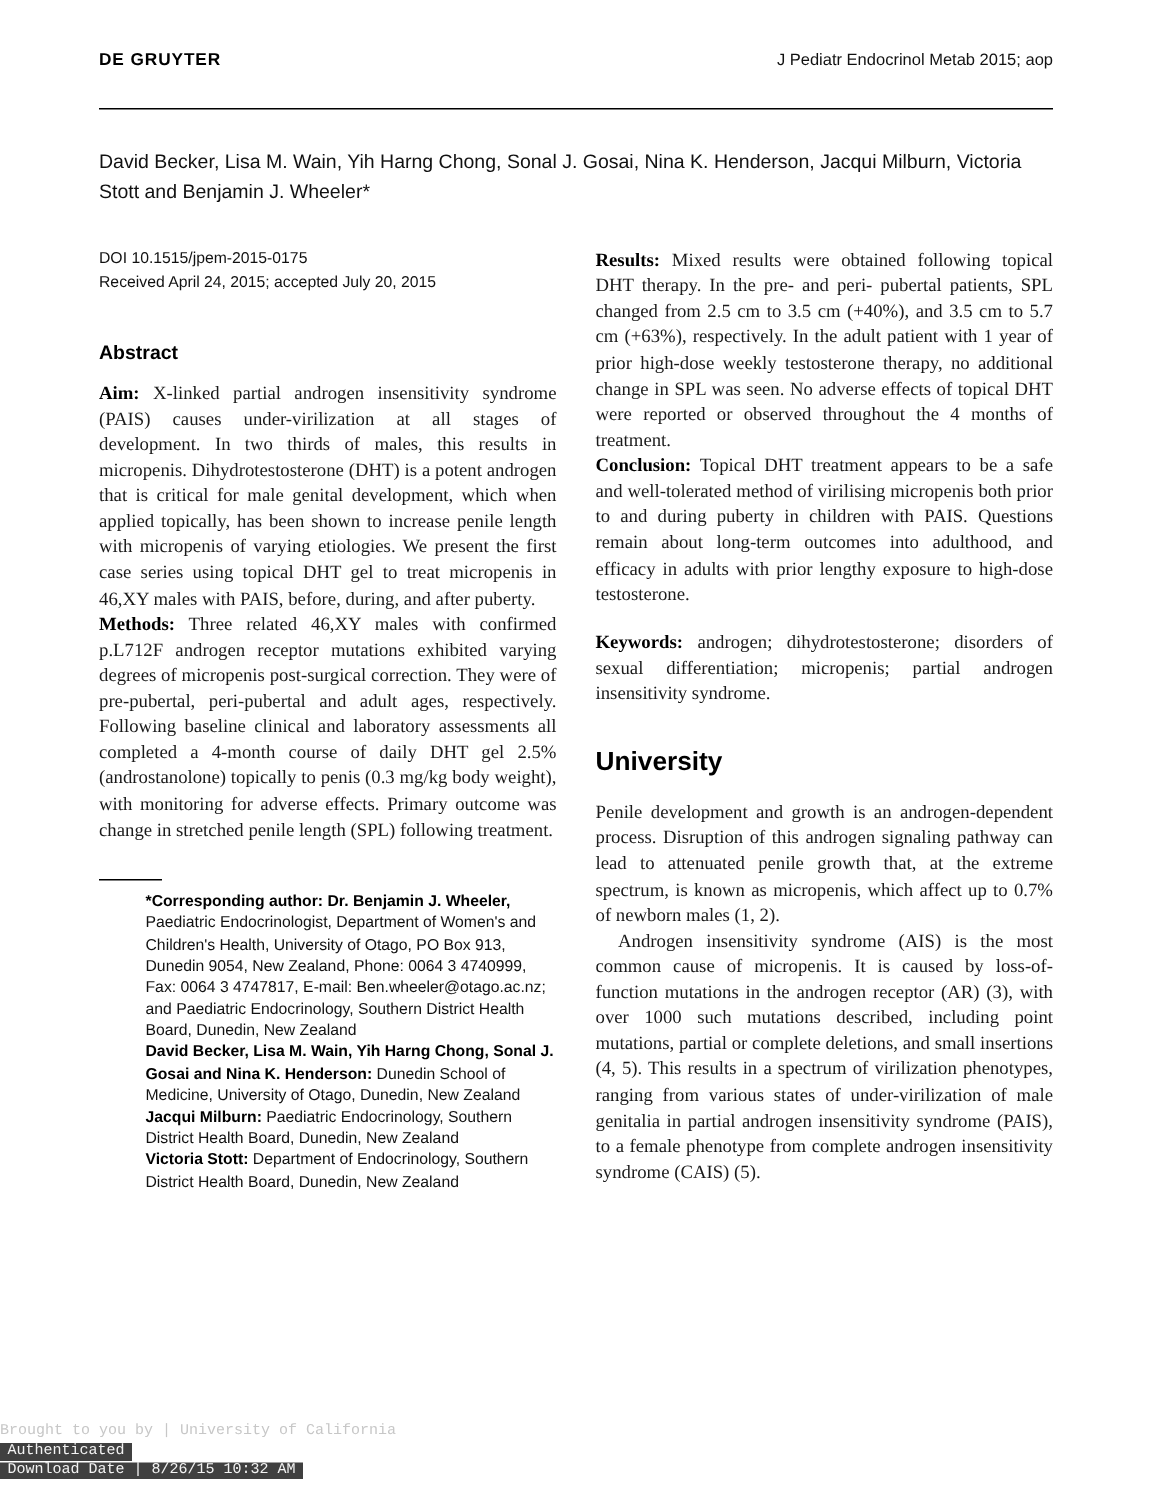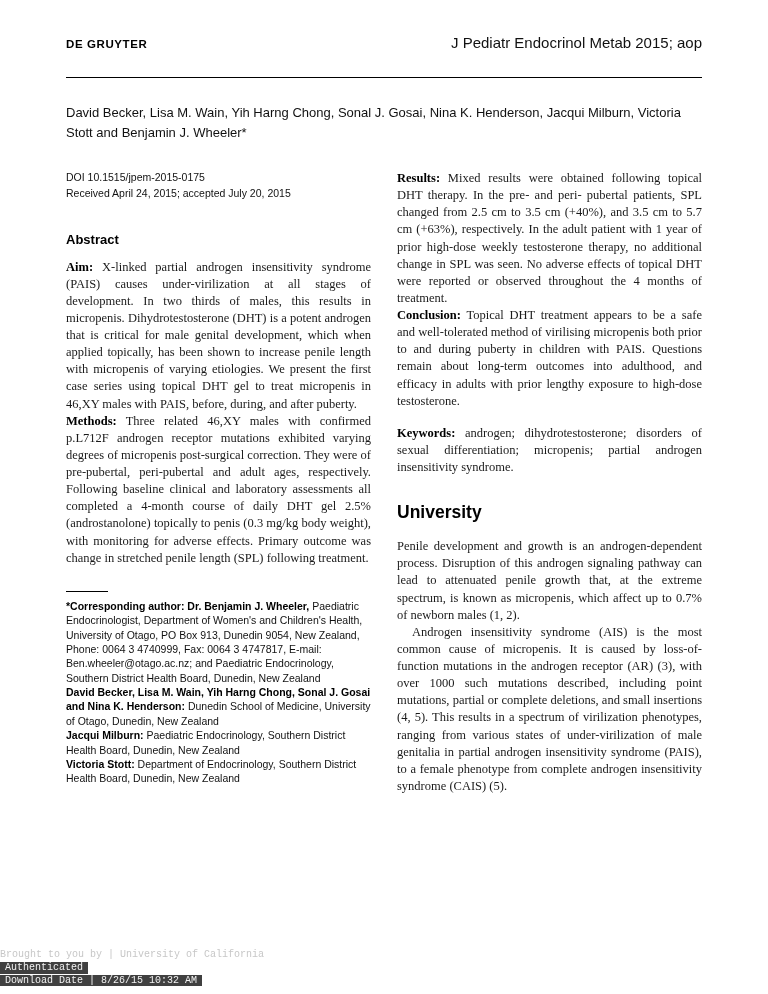--- a/index.html
+++ b/index.html
@@ -13,21 +13,21 @@
   }
   .page { padding: 34px 66px 0 66px; }
 
   
   .masthead {
     display: flex; justify-content: space-between; align-items: baseline;
     font-family: "Liberation Sans", sans-serif;
     padding-bottom: 26px; border-bottom: 1px solid #000;
   }
   .publisher { font-weight: bold; font-size: 11.5px; letter-spacing: 0.6px; color:#000; }
-  .journal-ref { font-size: 15px; color:#111; }
+  .journal-ref { font-size: 11px; color:#111; }
 
   
   .authors {
     margin-top: 25px;
     font-family: "Liberation Sans", sans-serif;
     font-size: 13px; line-height: 1.5; color: #111;
   }
   .title {
     margin-top: 11px;
     font-family: "Liberation Sans", sans-serif;
@@ -54,21 +54,21 @@
   p.first { margin-top: 12px; }
   p.keywords { margin-top: 15px; }
   p.indent { text-indent: 15px; }
   p.body strong { font-weight: bold; color:#000; }
 
   
   .fn-rule { width: 42px; border-top: 1px solid #000; margin-top: 24px; }
   .footnotes {
     margin-top: 7px;
     font-family: "Liberation Sans", sans-serif;
-    font-size: 10.5px; line-height: 1.37; color: #111;
+    font-size: 10.5px; line-height: 1.37; color: #111; margin-left: 31px;
   }
   .footnotes p { text-align: left; }
   .footnotes strong { font-weight: bold; color:#000; }
 
   
   .section-heading {
     margin-top: 26px;
     font-family: "Liberation Sans", sans-serif;
     font-weight: bold; font-size: 17.5px; color: #000;
   }

